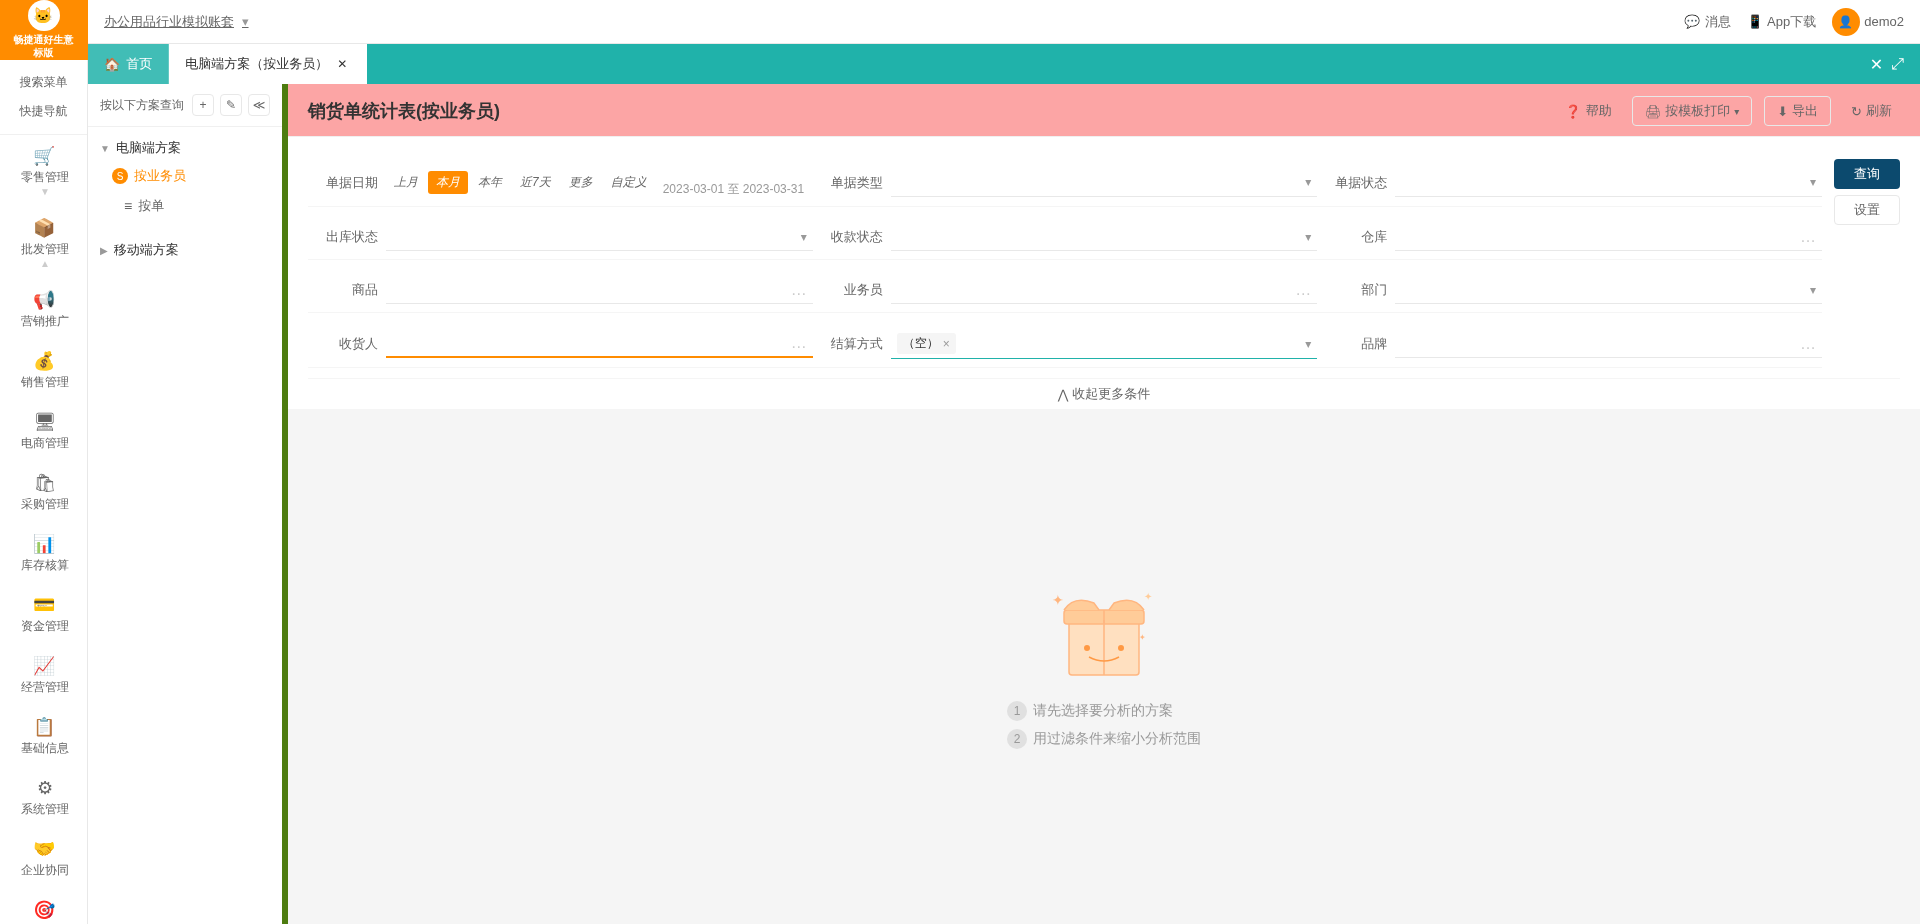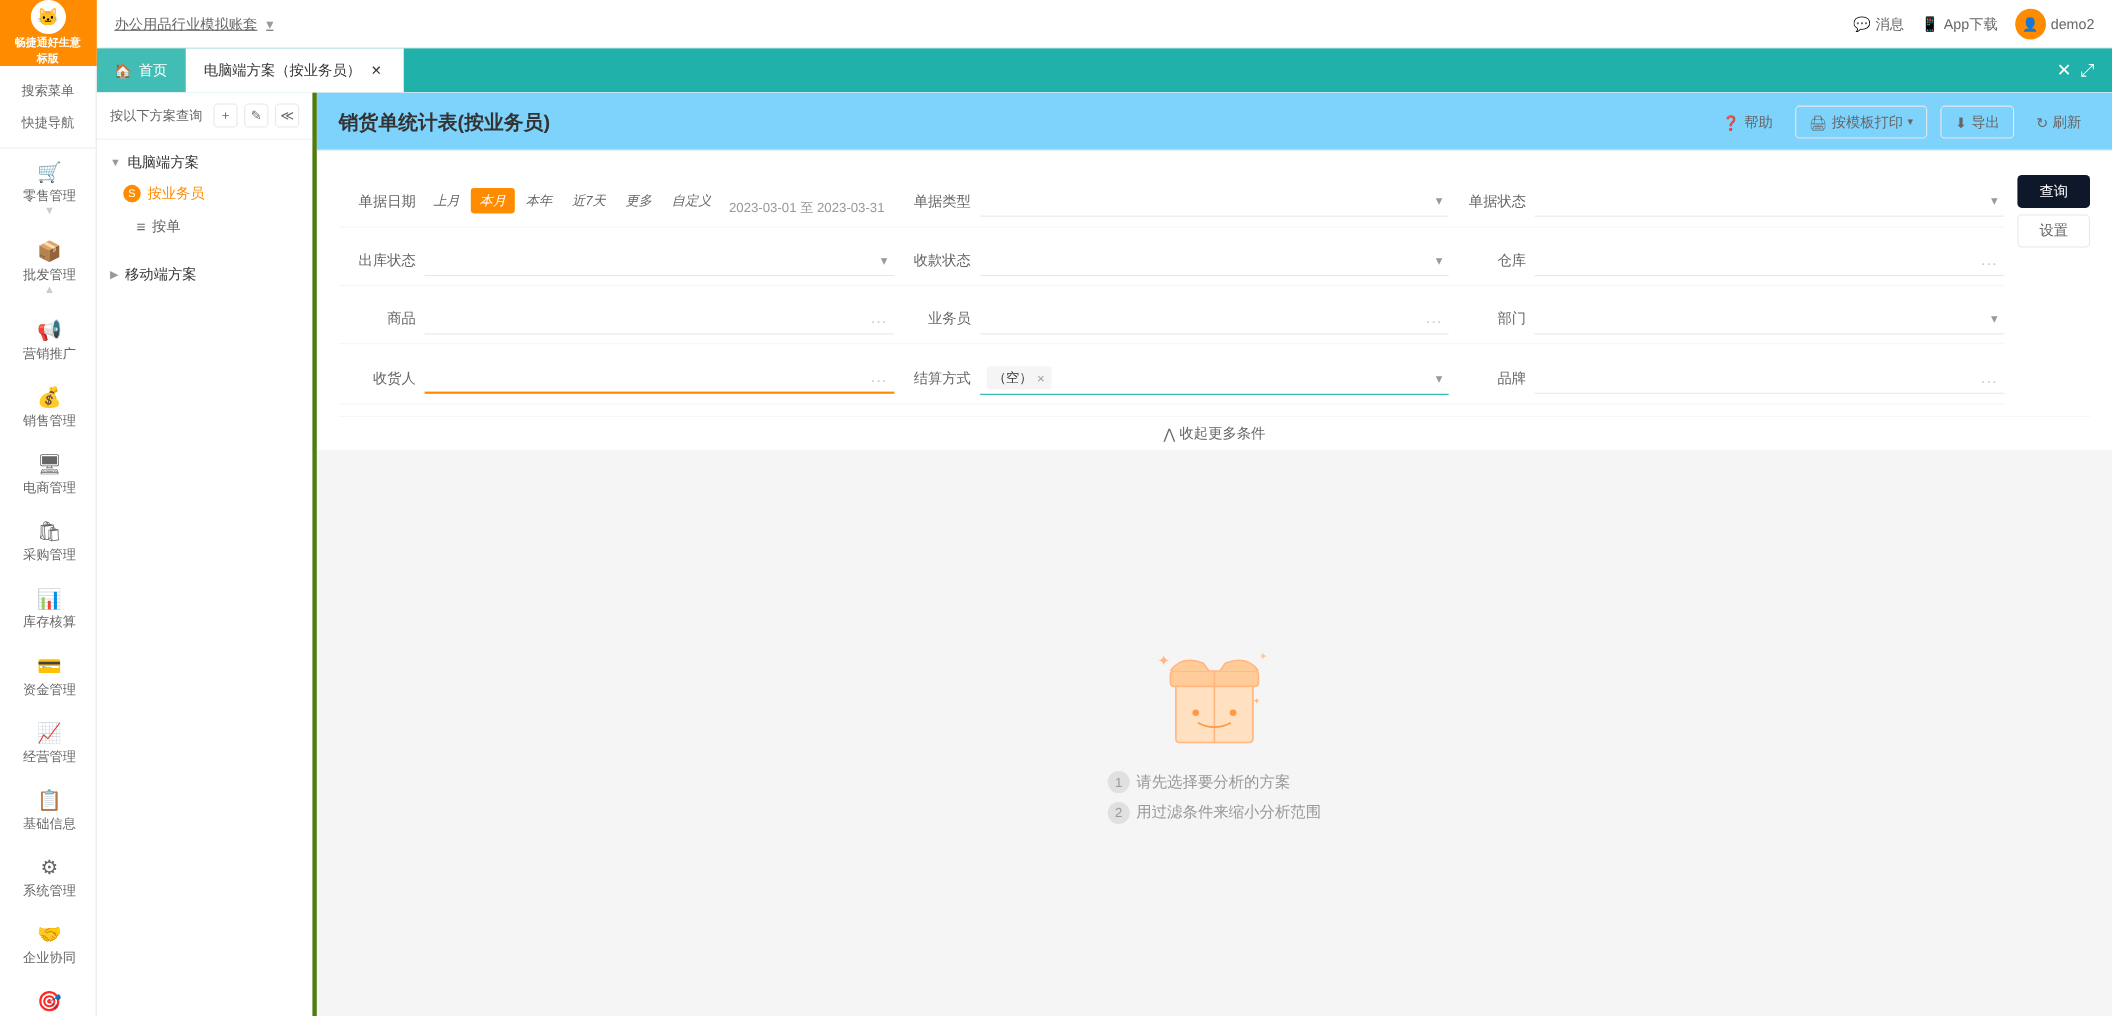--- a/index.html
+++ b/index.html
@@ -32,37 +32,37 @@
     .tab.home { background: rgba(255,255,255,0.15); }
     .tab.active { background: #fff; color: #333; }
     .tab-close { width: 16px; height: 16px; border-radius: 50%; display: flex; align-items: center; justify-content: center; font-size: 12px; cursor: pointer; }
     .tabbar-actions { margin-left: auto; display: flex; align-items: center; gap: 8px; padding-right: 16px; color: #fff; }
     .tabbar-actions span { cursor: pointer; font-size: 16px; }
 
     
     .content { flex: 1; display: flex; overflow: hidden; background: #f5f5f5; }
 
     
-    .left-panel { width: 200px; background: #fff; border-right: 4px solid #4d7c0f; flex-shrink: 0; overflow-y: auto; }
+    .left-panel { width: 200px; background: #fff; border-right: 6px solid #4d7c0f; flex-shrink: 0; overflow-y: auto; }
     .left-panel-header { display: flex; align-items: center; justify-content: space-between; padding: 10px 12px; border-bottom: 1px solid #f0f0f0; font-size: 13px; color: #666; }
     .left-panel-icons { display: flex; align-items: center; gap: 6px; }
     .icon-btn { width: 22px; height: 22px; border-radius: 4px; background: #fff; border: 1px solid #e8e8e8; display: flex; align-items: center; justify-content: center; cursor: pointer; font-size: 12px; color: #666; }
     .scheme-group { padding: 8px 0; }
     .scheme-group-label { display: flex; align-items: center; gap: 6px; padding: 4px 12px; font-size: 13px; color: #333; cursor: pointer; }
     .scheme-group-label .triangle { font-size: 10px; color: #999; }
     .scheme-item { display: flex; align-items: center; gap: 6px; padding: 6px 24px; font-size: 13px; color: #333; cursor: pointer; }
     .scheme-item.active { color: #ff8c00; font-weight: 500; }
     .scheme-item .dot { width: 16px; height: 16px; border-radius: 50%; background: #ff8c00; display: flex; align-items: center; justify-content: center; color: #fff; font-size: 10px; }
     .sub-scheme-item { display: flex; align-items: center; gap: 6px; padding: 6px 36px; font-size: 13px; color: #666; cursor: pointer; }
 
     
     .right-panel { flex: 1; display: flex; flex-direction: column; overflow: hidden; }
 
     
-    .page-header { display: flex; align-items: center; justify-content: space-between; padding: 12px 20px 10px; background: #7dd3fc; border-bottom: 1px solid #f0f0f0; flex-shrink: 0; }
+    .page-header { display: flex; align-items: center; justify-content: space-between; padding: 12px 20px 10px; background: #fca5a5; border-bottom: 1px solid #f0f0f0; flex-shrink: 0; }
     .page-title { font-size: 18px; font-weight: 600; color: #333; }
     .page-actions { display: flex; align-items: center; gap: 12px; }
     .page-action-btn { display: flex; align-items: center; gap: 4px; font-size: 13px; color: #666; cursor: pointer; padding: 4px 8px; border-radius: 4px; }
     .page-action-btn.secondary { border: 1px solid #e8e8e8; padding: 5px 12px; }
     .filter-dots { color: #ccc; font-size: 16px; }
     .filter-arrow { color: #999; font-size: 12px; }
     .date-tabs { display: flex; align-items: center; gap: 2px; font-style: italic; }
     .date-tab { padding: 3px 8px; font-size: 12px; color: #666; cursor: pointer; border-radius: 3px; }
     .date-tab.active { background: #ff8c00; color: #fff; border-radius: 3px; }
     .date-range { font-size: 12px; color: #999; margin-left: 4px; margin-top: 14px; }
@@ -72,21 +72,21 @@
 
     
     .main-content { flex: 1; display: flex; align-items: center; justify-content: center; background: #f5f5f5; }
     .empty-state { display: flex; flex-direction: column; align-items: center; gap: 16px; }
     .empty-icon { width: 120px; height: 100px; position: relative; }
     .empty-text { display: flex; flex-direction: column; gap: 8px; }
     .empty-text-item { display: flex; align-items: center; gap: 6px; font-size: 14px; color: #999; }
     .empty-text-num { width: 20px; height: 20px; border-radius: 50%; background: #e0e0e0; display: flex; align-items: center; justify-content: center; font-size: 12px; color: #999; }
 
     
-    .query-btn { background: #0f172a; color: #fff; border: none; border-radius: 4px; padding: 6px 20px; font-size: 13px; cursor: pointer; }
+    .query-btn { background: #0c4a6e; color: #fff; border: none; border-radius: 4px; padding: 6px 20px; font-size: 13px; cursor: pointer; }
     .settings-btn { background: #fff; color: #666; border: 1px solid #e8e8e8; border-radius: 4px; padding: 5px 16px; font-size: 13px; cursor: pointer; margin-top: 6px; }
     .btn-group { display: flex; flex-direction: column; gap: 0; flex-shrink: 0; margin-left: 12px; }
 
     .filter-section { background: #fff; padding: 12px 20px 0; }
     .filter-cell { display: flex; align-items: center; padding: 8px 0; border-bottom: 1px solid #f5f5f5; }
     .filter-cell-label { font-size: 13px; color: #666; white-space: nowrap; width: 70px; text-align: right; flex-shrink: 0; margin-right: 8px; }
     .filter-cell-input { flex: 1; display: flex; align-items: center; justify-content: space-between; border-bottom: 1px solid #e8e8e8; padding: 4px 6px; cursor: pointer; min-height: 28px; }
     .filter-cell-input.underline-orange { border-bottom: 2px solid #ff8c00; }
   </style>
 </head>

